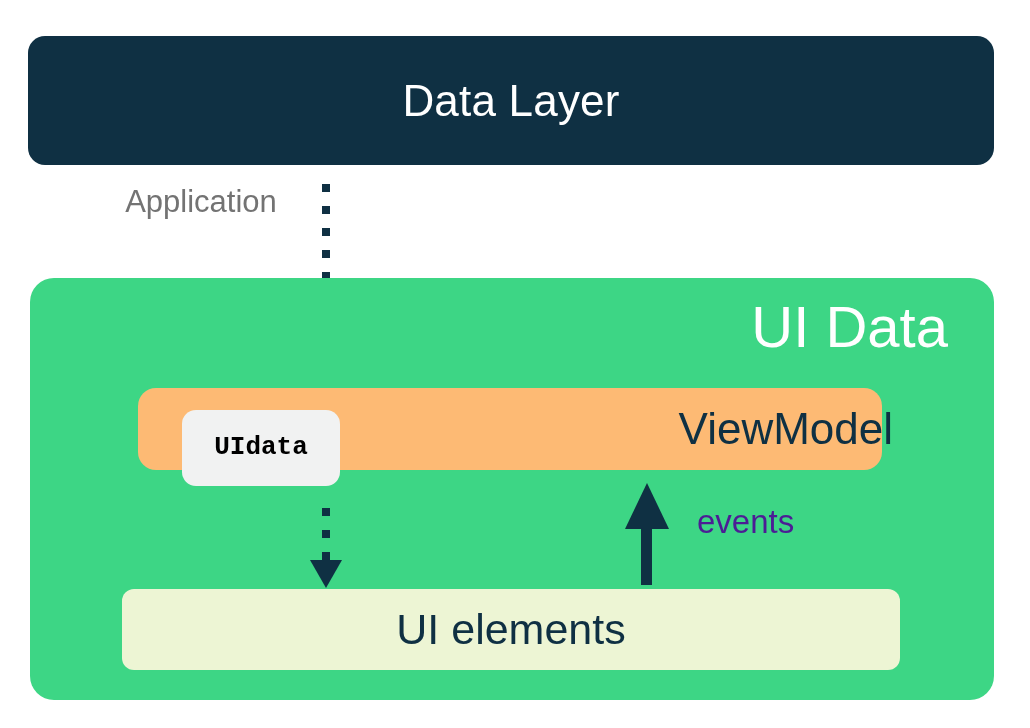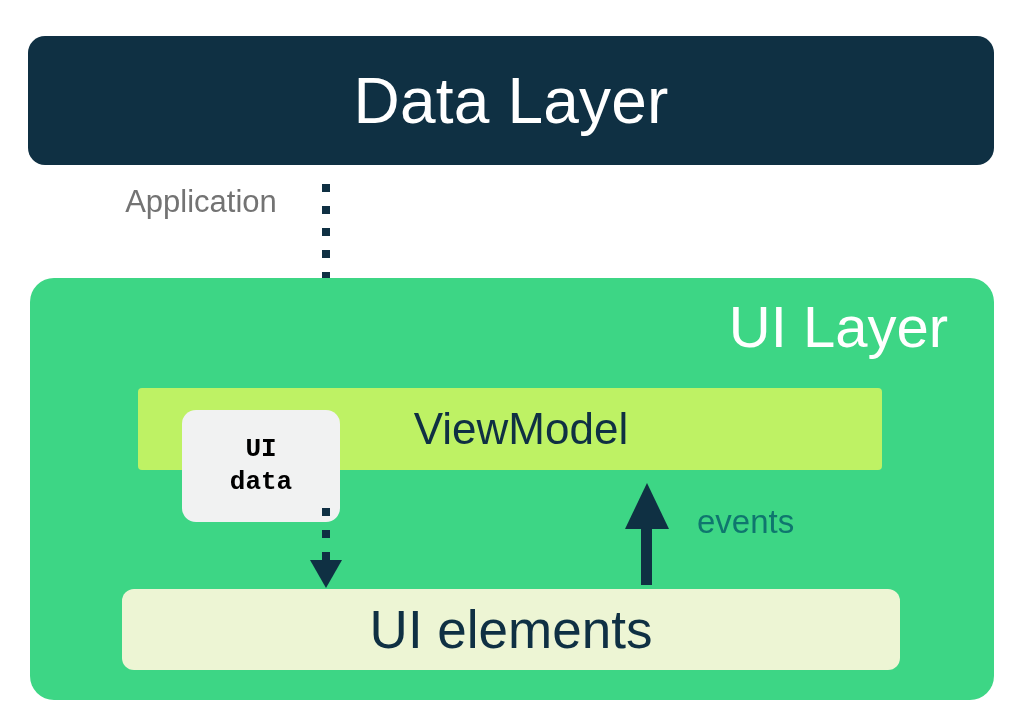--- a/index.html
+++ b/index.html
@@ -29,21 +29,21 @@
     width: 966px;
     height: 129px;
     background: #0F3043;
     border-radius: 17px;
     display: flex;
     align-items: center;
     justify-content: center;
   }
   .data-layer-title {
     color: #ffffff;
-    font-size: 64px;
+    font-size: 44px;
     line-height: 1;
     letter-spacing: 0.2px;
     font-weight: 400;
     white-space: nowrap;
   }
 
   
   .app-data-label {
     position: absolute;
     left: 96px;
@@ -111,46 +111,46 @@
     white-space: nowrap;
   }
 
   
   .viewmodel-bar {
     position: absolute;
     left: 138px;
     top: 388px;
     width: 744px;
     height: 82px;
-    background: #bef264;
-    border-radius: 4px;
-    display: flex;
-    align-items: center;
-    justify-content: center;
+    background: #fdba74;
+    border-radius: 18px;
+    display: flex;
+    align-items: center;
+    justify-content: flex-end;
   }
   .viewmodel-label {
     color: #0F3043;
     font-size: 44px;
     line-height: 1;
     font-weight: 400;
     white-space: nowrap;
     transform: translateX(11px);
   }
 
   
   .ui-state-card {
     position: absolute;
     left: 182px;
     top: 410px;
     width: 158px;
-    height: 112px;
+    height: 76px;
     background: #F1F2F2;
     border-radius: 14px;
     display: flex;
-    flex-direction: column;
+    flex-direction: row;
     align-items: center;
     justify-content: center;
   }
   .ui-state-line {
     font-family: "Liberation Mono", "DejaVu Sans Mono", monospace;
     font-weight: 700;
     font-size: 26px;
     line-height: 1.28;
     color: #000000;
     white-space: nowrap;
@@ -213,21 +213,21 @@
     left: 16px;
     top: 44px;
     width: 11px;
     height: 58px;
     background: #0F3043;
   }
   .events-label {
     position: absolute;
     left: 697px;
     top: 505px;
-    color: #0f766e;
+    color: #4c1d95;
     font-size: 33px;
     line-height: 1;
     font-weight: 400;
     white-space: nowrap;
   }
 
   
   .ui-elements-bar {
     position: absolute;
     left: 122px;
@@ -235,21 +235,21 @@
     width: 778px;
     height: 81px;
     background: #EDF5D4;
     border-radius: 12px;
     display: flex;
     align-items: center;
     justify-content: center;
   }
   .ui-elements-label {
     color: #0F3043;
-    font-size: 53px;
+    font-size: 43px;
     line-height: 1;
     font-weight: 400;
     white-space: nowrap;
   }
 </style>
 </head>
 <body>
 
 <div id="diagram">
 
@@ -261,21 +261,21 @@
     <div>Application</div>
   </div>
 
   <div class="dotted-arrow-top">
     <div class="dots"></div>
     <div class="head"></div>
   </div>
 
   <div class="ui-layer"></div>
 
-  <div class="ui-layer-title">UI Layer</div>
+  <div class="ui-layer-title">UI Data</div>
 
   <div class="viewmodel-bar">
     <span class="viewmodel-label">ViewModel</span>
   </div>
 
   <div class="ui-state-card">
     <span class="ui-state-line">UI</span>
     <span class="ui-state-line">data</span>
   </div>
 

